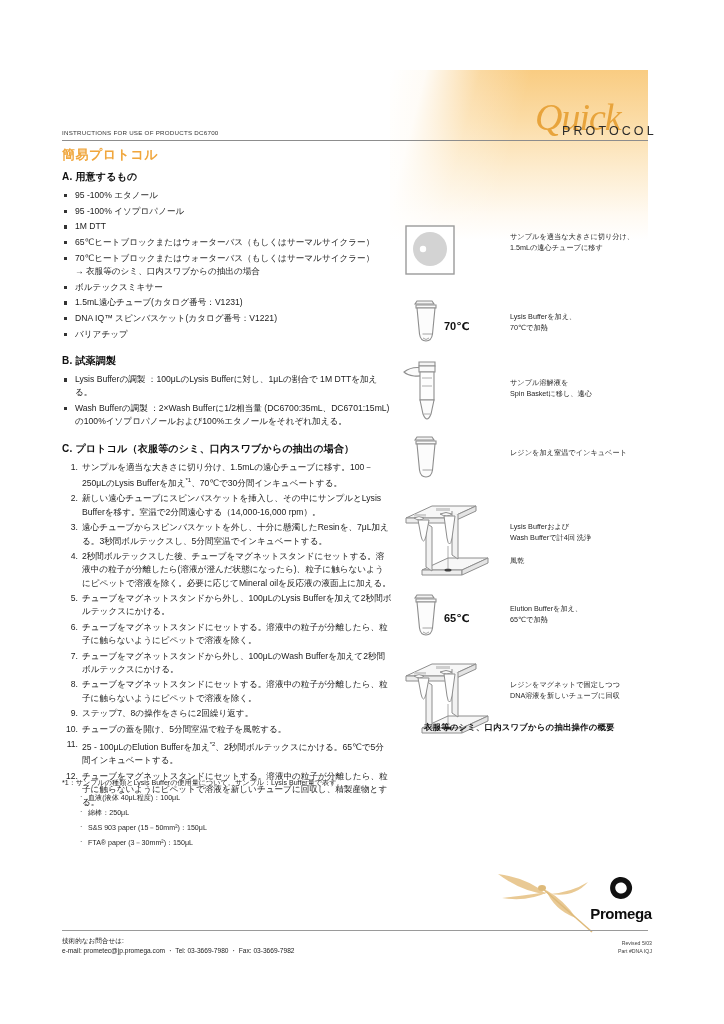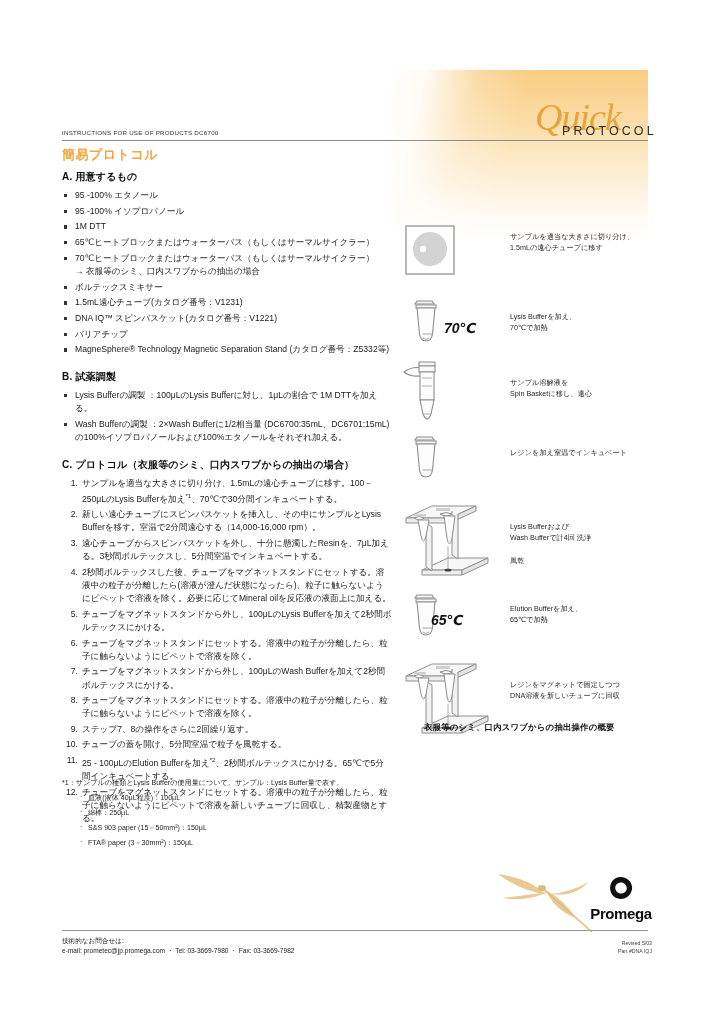--- a/index.html
+++ b/index.html
@@ -219,24 +219,23 @@
   .dg-cap {
     position: absolute;
     font-size: 7.2px;
     line-height: 10.6px;
     color: #262626;
     left: 110px;
   }
   .dg-cap.c2 { font-size: 7.2px; }
   .temp-lbl {
     position: absolute;
-    font-size: 14px;
+    font-size: 11px;
     font-weight: bold;
     color: #111;
-    font-style: italic;
   }
   .summary-cap {
     position: absolute;
     left: 424px;
     top: 722px;
     font-size: 8.4px;
     font-weight: bold;
     color: #111;
     letter-spacing: 0.2px;
   }
@@ -310,21 +309,20 @@
     <ul class="bullets">
       <li>95 -100% エタノール</li>
       <li>95 -100% イソプロパノール</li>
       <li>1M DTT</li>
       <li>65℃ヒートブロックまたはウォーターバス（もしくはサーマルサイクラー）</li>
       <li><span>70℃ヒートブロックまたはウォーターバス（もしくはサーマルサイクラー）</span><span class="sub">→ 衣服等のシミ、口内スワブからの抽出の場合</span></li>
       <li>ボルテックスミキサー</li>
       <li>1.5mL遠心チューブ(カタログ番号：V1231)</li>
       <li>DNA IQ™ スピンバスケット(カタログ番号：V1221)</li>
       <li>バリアチップ</li>
-      <li>MagneSphere® Technology Magnetic Separation Stand (カタログ番号：Z5332等)</li>
     </ul>
 
     <div class="spacer-md"></div>
 
     <div class="sec-head">B. 試薬調製</div>
     <ul class="bullets">
       <li>Lysis Bufferの調製 ：100μLのLysis Bufferに対し、1μLの割合で 1M DTTを加える。</li>
       <li>Wash Bufferの調製 ：2×Wash Bufferに1/2相当量 (DC6700:35mL、DC6701:15mL) の100%イソプロパノールおよび100%エタノールをそれぞれ加える。</li>
     </ul>
 
@@ -440,21 +438,21 @@
     <div class="dg-row" style="height:66px">
       <svg class="dg-art" width="60" height="66" viewBox="0 0 60 66">
         <g fill="none" stroke="#8e8e8e" stroke-width="1.1">
           <path d="M17 7 h15 l2 3 h-19 z" fill="#f3f3f3"></path>
           <path d="M16 11 h20 v3 h-20 z" fill="#fafafa"></path>
           <path d="M17 14 h18 l-2.5 26 q-1 7 -6.5 7 q-5.5 0 -6.5 -7 z" fill="#fcfcfc"></path>
           <path d="M22.5 40 h10" stroke-width="0.8"></path>
           <path d="M23 44 q3 3 6 0" stroke-width="0.8"></path>
         </g>
       </svg>
-      <div class="temp-lbl" style="left:31px; top:24px">65℃</div>
+      <div class="temp-lbl" style="left:44px; top:24px">65℃</div>
       <div class="dg-cap" style="top:16px">Elution Bufferを加え、<br>65℃で加熱</div>
     </div>
 
     <div class="dg-row" style="height:96px">
       <svg class="dg-art" width="92" height="92" viewBox="0 0 92 92">
         <g fill="none" stroke="#8e8e8e" stroke-width="1">
           <path d="M6 22 l26 -12 l44 0 l-26 12 z" fill="#f7f7f7"></path>
           <path d="M6 22 l0 5 l44 0 l0 -5 z" fill="#ededed"></path>
           <path d="M50 27 l26 -12 l0 -5 l-26 12 z" fill="#e4e4e4"></path>
           <path d="M22 74 l26 -12 l40 0 l-26 12 z" fill="#f7f7f7"></path>

